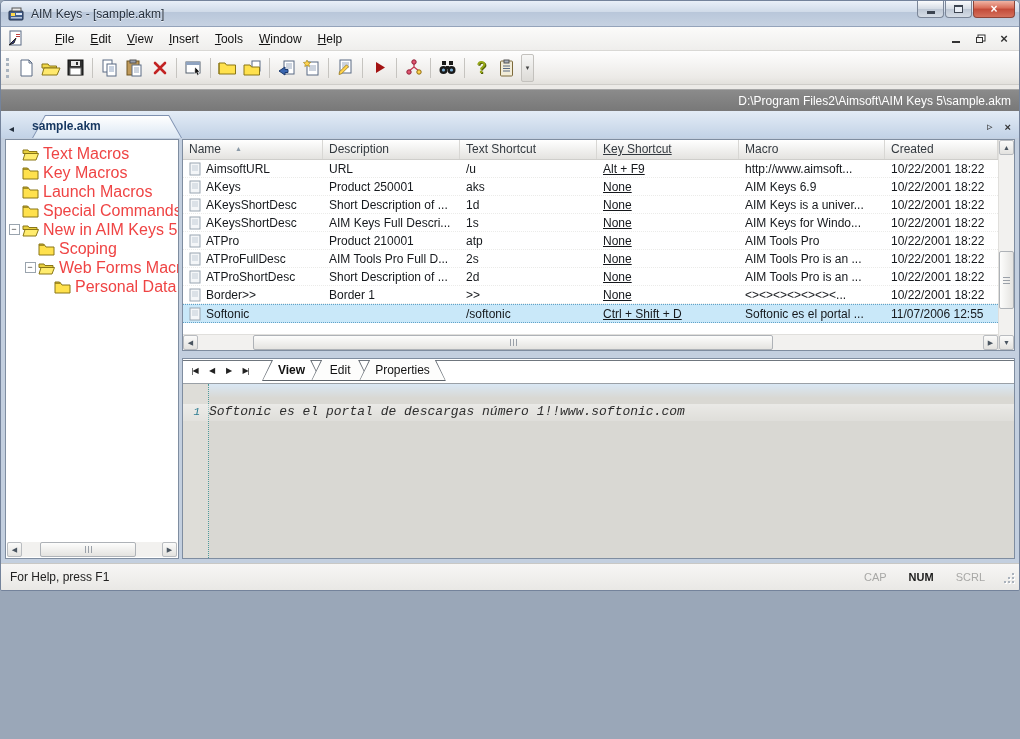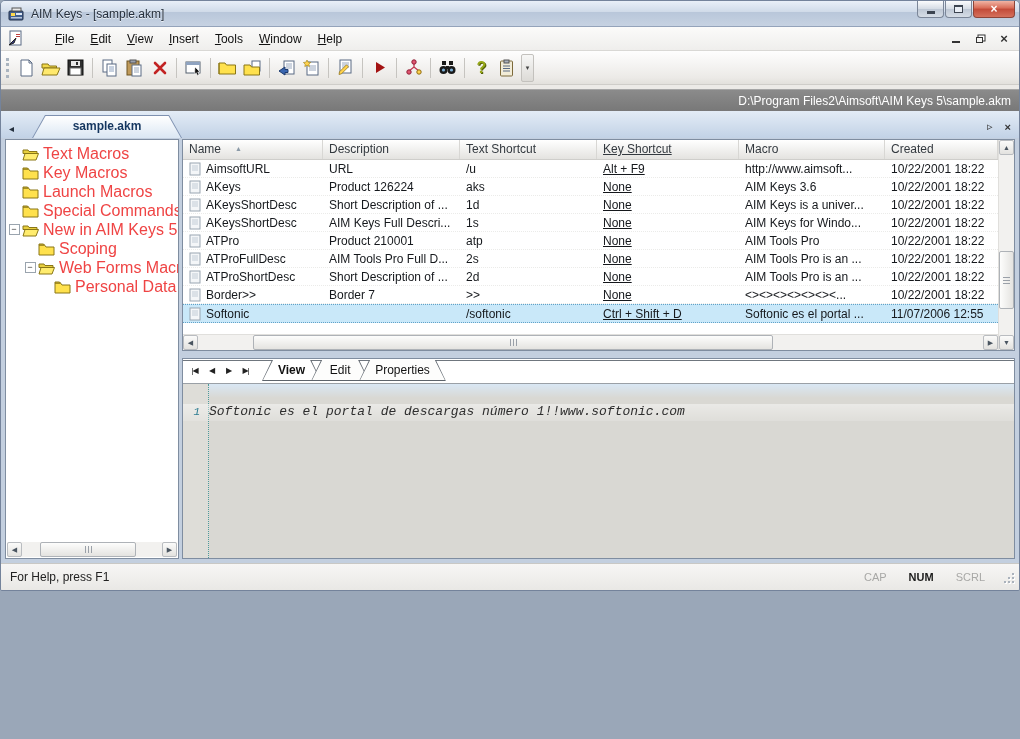--- a/index.html
+++ b/index.html
@@ -44,21 +44,21 @@
   
   .gap1 { height:4px; flex:0 0 4px; background:#eceae7; }
   .pathbar { height:22px; flex:0 0 22px; background:linear-gradient(#8b8b8b,#787878); color:#fff; display:flex; align-items:center; justify-content:flex-end; padding:0 8px; font-size:12px; border-top:1px solid #a6a6a6; }
 
   
   .tabstrip { height:27px; flex:0 0 27px; background:linear-gradient(#e3ecf6,#c2d2e6); display:flex; align-items:flex-end; padding:0 6px; position:relative; }
   .ts-scroll { font-size:10px; color:#24303e; padding:0 4px 4px 2px; cursor:default; }
   .doc-tab { position:relative; height:23px; width:150px; margin-left:14px; cursor:default; }
   .doc-tab .shp-out { position:absolute; inset:0; background:#7e91b0; clip-path:polygon(13px 0, calc(100% - 13px) 0, 100% 100%, 0 100%); }
   .doc-tab .shp-in { position:absolute; inset:1px 1px 0 1px; background:linear-gradient(#ffffff,#dbe7f3); clip-path:polygon(12.5px 0, calc(100% - 12.5px) 0, 100% 100%, 0 100%); }
-  .doc-tab .lbl { position:relative; z-index:2; display:block; text-align:center; line-height:23px; font-weight:bold; color:#15365f; font-size:12px; }
+  .doc-tab .lbl { position:relative; z-index:2; display:block; line-height:23px; font-weight:bold; color:#15365f; font-size:12px; }
   .ts-right { position:absolute; right:8px; bottom:5px; display:flex; gap:12px; align-items:center; color:#333; }
   .ts-right .g { font-size:11px; cursor:default; }
 
   
   .window-body { flex:1; display:flex; gap:3px; padding:1px 4px 4px 4px; min-height:0; }
 
   
   .tree-panel { width:174px; flex:0 0 174px; background:#fff; border:1px solid #7f8da0; position:relative; overflow:hidden; padding-top:4px; }
   .tree-item { height:19px; display:flex; align-items:center; white-space:nowrap; cursor:default; }
   .tree-indent { width:16px; flex:0 0 16px; height:100%; }
@@ -521,24 +521,24 @@
               <div class="tr">
                 <span class="td col-0 name">
                   <span class="row-ico">
                     <svg width="13" height="14" viewBox="0 0 13 14">
                       <rect x="1" y="1" width="10" height="12" fill="#f4f6f8" stroke="#9aa6b2"></rect>
                       <path d="M3 4 h6 M3 6 h6 M3 8 h6" stroke="#c2ccd6"></path>
                     </svg>
                   </span>
                   <span>AKeys</span>
                 </span>
-                <span class="td col-1"><span>Product 126224</span></span>
+                <span class="td col-1"><span>Product 250001</span></span>
                 <span class="td col-2"><span>aks</span></span>
                 <span class="td col-3"><span>None</span></span>
-                <span class="td col-4"><span>AIM Keys 3.6</span></span>
+                <span class="td col-4"><span>AIM Keys 6.9</span></span>
                 <span class="td col-5"><span>10/22/2001 18:22</span></span>
               </div>
               <div class="tr">
                 <span class="td col-0 name">
                   <span class="row-ico">
                     <svg width="13" height="14" viewBox="0 0 13 14">
                       <rect x="1" y="1" width="10" height="12" fill="#f4f6f8" stroke="#9aa6b2"></rect>
                       <path d="M3 4 h6 M3 6 h6 M3 8 h6" stroke="#c2ccd6"></path>
                     </svg>
                   </span>
@@ -617,21 +617,21 @@
               <div class="tr">
                 <span class="td col-0 name">
                   <span class="row-ico">
                     <svg width="13" height="14" viewBox="0 0 13 14">
                       <rect x="1" y="1" width="10" height="12" fill="#f4f6f8" stroke="#9aa6b2"></rect>
                       <path d="M3 4 h6 M3 6 h6 M3 8 h6" stroke="#c2ccd6"></path>
                     </svg>
                   </span>
                   <span>Border&gt;&gt;</span>
                 </span>
-                <span class="td col-1"><span>Border 7</span></span>
+                <span class="td col-1"><span>Border 1</span></span>
                 <span class="td col-2"><span>&gt;&gt;</span></span>
                 <span class="td col-3"><span>None</span></span>
                 <span class="td col-4"><span>&lt;&gt;&lt;&gt;&lt;&gt;&lt;&gt;&lt;&gt;&lt;&gt;&lt;...</span></span>
                 <span class="td col-5"><span>10/22/2001 18:22</span></span>
               </div>
               <div class="tr selected">
                 <span class="td col-0 name">
                   <span class="row-ico">
                     <svg width="13" height="14" viewBox="0 0 13 14">
                       <rect x="1" y="1" width="10" height="12" fill="#f4f6f8" stroke="#9aa6b2"></rect>

